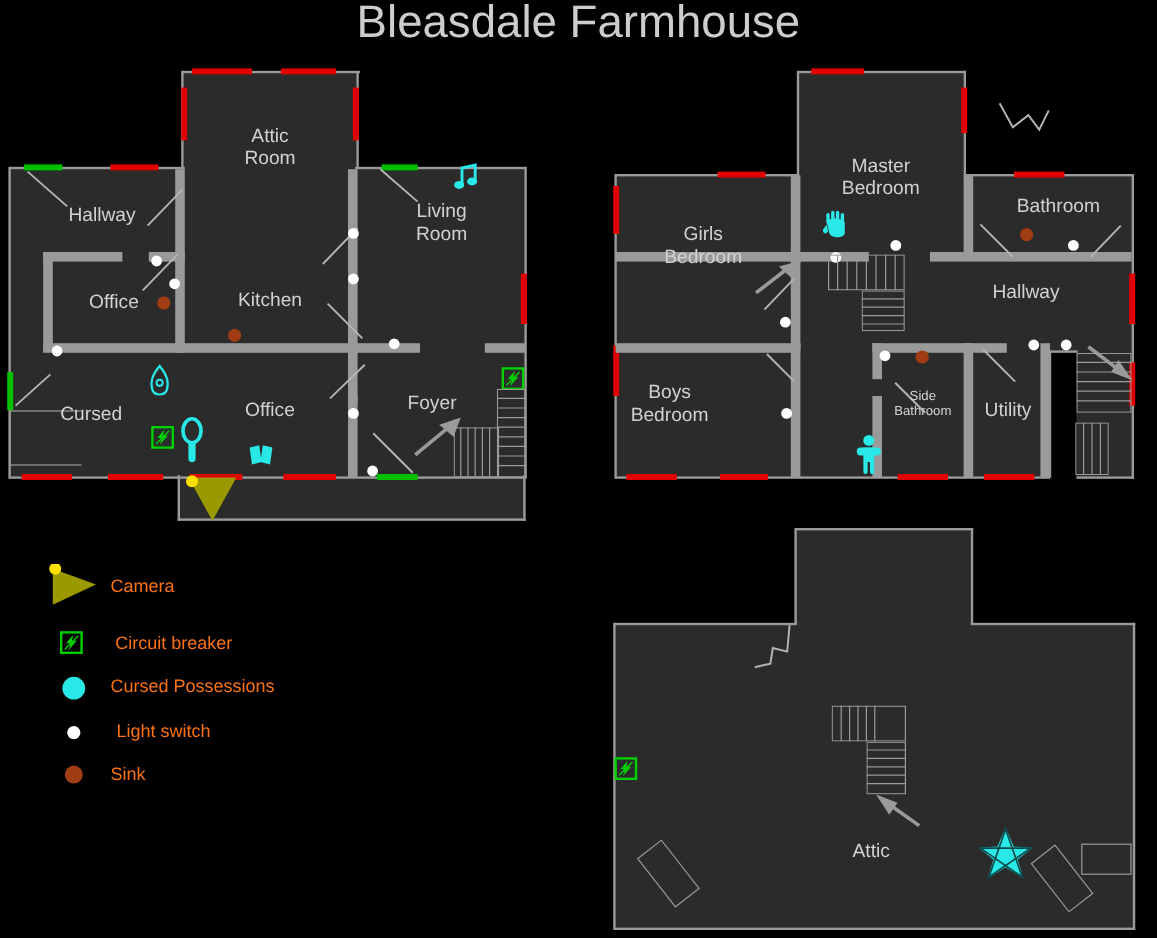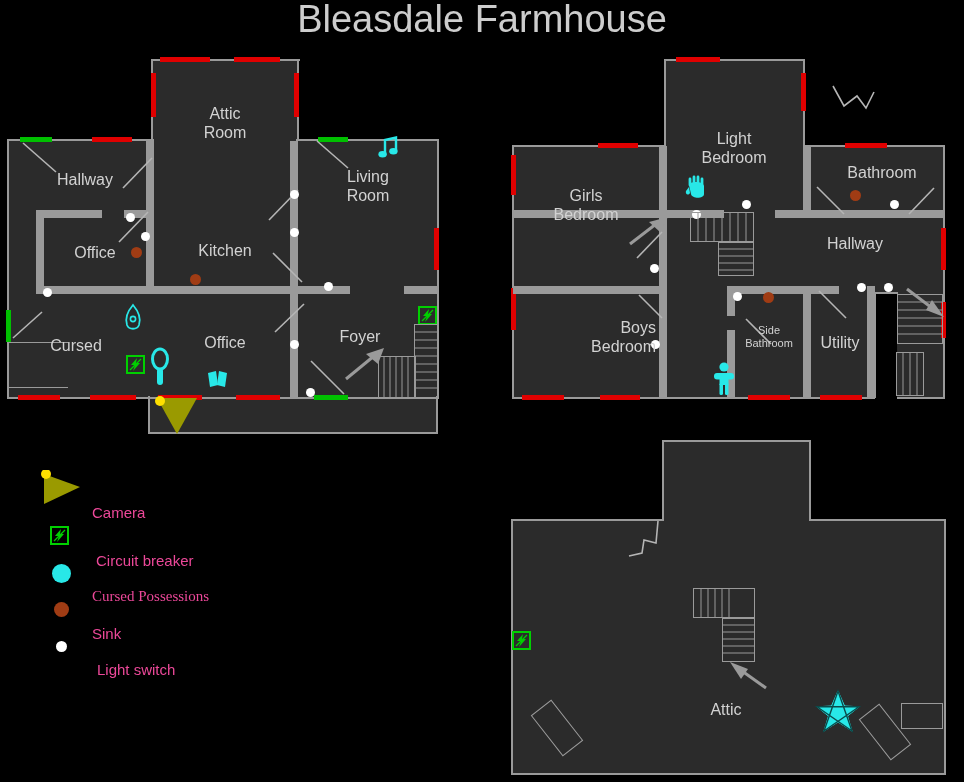--- a/index.html
+++ b/index.html
@@ -43,21 +43,21 @@
   .cursed{position:absolute;color:#28e8e8;}
   .cursed svg{display:block;overflow:visible;}
   .cam{position:absolute;}
   .cam svg{display:block;overflow:visible;}
   .obj{position:absolute;border:1px solid #9a9a9a;box-sizing:border-box;}
 
   
   #legend{position:absolute;left:40px;top:470px;width:320px;}
   .leg-row{position:relative;height:36px;}
   .leg-ico{position:absolute;left:0;top:0;width:44px;height:36px;}
-  .leg-txt{position:absolute;font-size:15px;color:#ec4899;white-space:nowrap;margin-top:24px;}
+  .leg-txt{position:absolute;font-size:15px;color:#f97316;white-space:nowrap;}
 </style>
 </head>
 <body>
 
 <div id="stage">
 
   <div class="title">Bleasdale Farmhouse</div>
 
 
   <div>
@@ -438,30 +438,30 @@
       <svg width="22" height="34" viewBox="0 0 22 34">
         <circle cx="11" cy="5" r="4.6" fill="#28e8e8"></circle>
         <rect x="1" y="11" width="20" height="6.5" rx="3" fill="#28e8e8"></rect>
         <rect x="6.5" y="11" width="9" height="12" fill="#28e8e8"></rect>
         <rect x="6.5" y="21" width="3.5" height="12" rx="1.6" fill="#28e8e8"></rect>
         <rect x="12" y="21" width="3.5" height="12" rx="1.6" fill="#28e8e8"></rect>
       </svg>
       </div>
 
     <div class="room-name" style="left:664px;top:129px;width:140px;">
-      <span>Light</span><br>
+      <span>Master</span><br>
       <span>Bedroom</span></div>
     <div class="room-name" style="left:516px;top:186px;width:140px;">
       <span>Girls</span><br>
       <span>Bedroom</span></div>
     <div class="room-name" style="left:812px;top:163px;width:140px;">
       <span>Bathroom</span></div>
     <div class="room-name" style="left:790px;top:234px;width:130px;">
       <span>Hallway</span></div>
-    <div class="room-name" style="left:516px;top:318px;width:140px;text-align:right;">
+    <div class="room-name" style="left:488px;top:318px;width:140px;">
       <span>Boys</span><br>
       <span>Bedroom</span></div>
     <div class="room-name small" style="left:735px;top:324px;width:68px;">
       <span>Side</span><br>
       <span>Bathroom</span></div>
     <div class="room-name" style="left:812px;top:333px;width:56px;">
       <span>Utility</span></div>
   </div>
 
 
@@ -557,31 +557,31 @@
             </svg>
         </div>
         </div>
       <div class="leg-txt" style="left:56px;top:4px;">Circuit breaker</div>
     </div>
 
     <div class="leg-row">
       <div class="leg-ico">
         <div style="position:relative;left:12px;top:4px;width:19px;height:19px;border-radius:50%;background:#28e8e8;"></div>
       </div>
-      <div class="leg-txt" style="left:52px;top:4px;font-family:Liberation Serif, serif;">Cursed Possessions</div>
+      <div class="leg-txt" style="left:52px;top:4px;">Cursed Possessions</div>
+    </div>
+
+    <div class="leg-row">
+      <div class="leg-ico">
+        <div style="position:relative;left:16px;top:9px;width:11px;height:11px;border-radius:50%;background:#ffffff;"></div>
+      </div>
+      <div class="leg-txt" style="left:57px;top:5px;">Light switch</div>
     </div>
 
     <div class="leg-row">
       <div class="leg-ico">
         <div style="position:relative;left:14px;top:6px;width:15px;height:15px;border-radius:50%;background:#a03c14;"></div>
       </div>
       <div class="leg-txt" style="left:52px;top:5px;">Sink</div>
     </div>
-
-    <div class="leg-row">
-      <div class="leg-ico">
-        <div style="position:relative;left:16px;top:9px;width:11px;height:11px;border-radius:50%;background:#ffffff;"></div>
-      </div>
-      <div class="leg-txt" style="left:57px;top:5px;">Light switch</div>
-    </div>
   </div>
 
 </div>
 
 </body></html>

